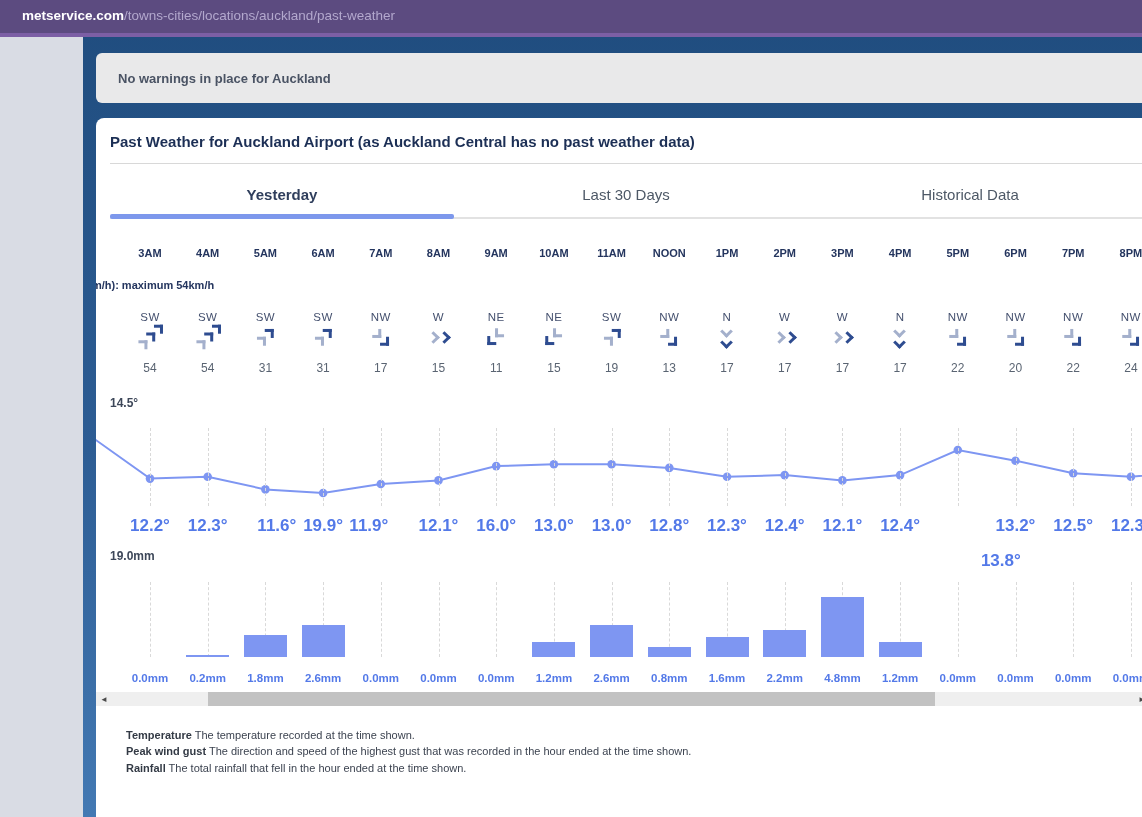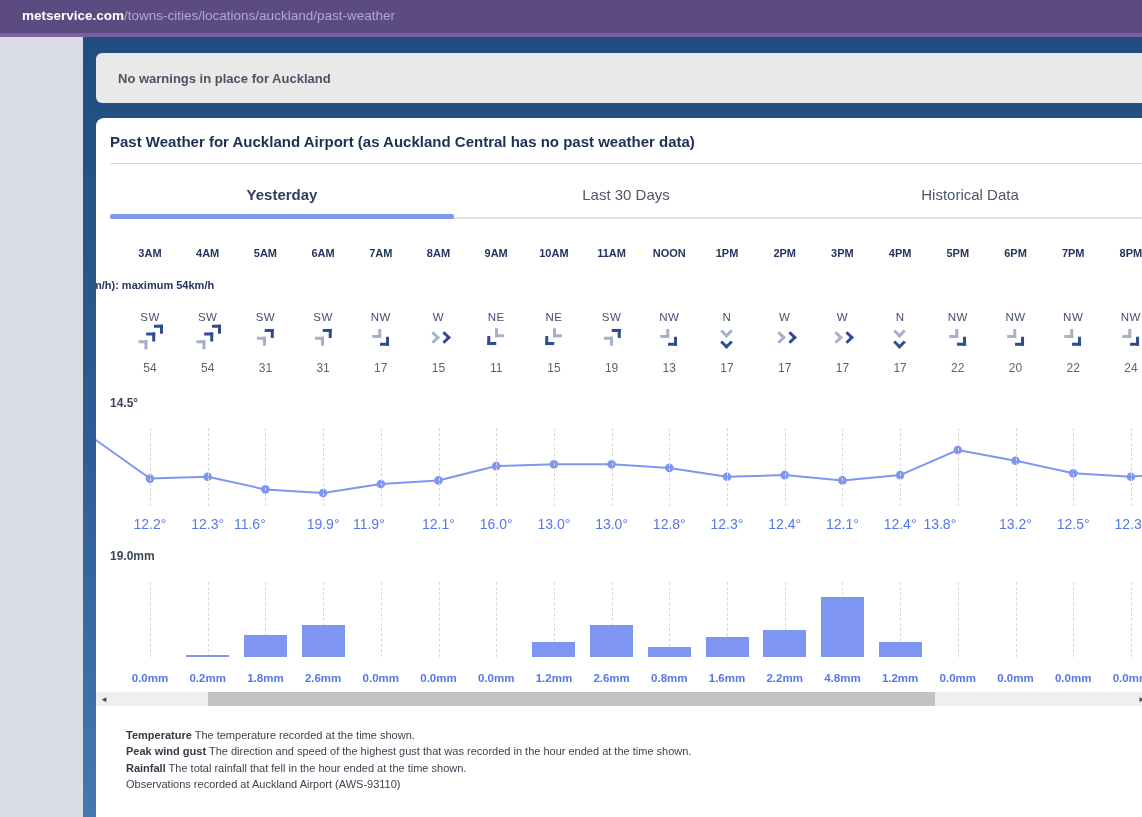--- a/index.html
+++ b/index.html
@@ -40,21 +40,21 @@
   .dir-cell{top:86px;font-size:11.5px;color:#44506e;letter-spacing:.5px;}
   .speed-cell{top:136px;font-size:12px;color:#5a6472;}
   .wind-icon{position:absolute;top:104px;width:28px;height:16px;display:flex;align-items:center;justify-content:center;gap:2px;}
   .chv{width:6px;height:6px;border-right:3px solid #2e4c90;border-bottom:3px solid #2e4c90;transform:rotate(-45deg);flex:none;}
   .chv.light{border-color:#a4b0cc;}
   .axis-max{position:absolute;left:14px;font-size:12px;font-weight:bold;color:#3d4759;}
   .grid-v{position:absolute;width:0;border-left:1px dashed #d9d9d9;}
   .grid-temp{top:203px;height:78px;}
   .grid-rain{top:357px;height:75px;}
   .temp-svg{position:absolute;left:0;top:200px;}
-  .temp-label{top:291px;font-size:14px;font-weight:normal;color:#5379e8;}
+  .temp-label{top:291px;font-size:17px;font-weight:bold;color:#5379e8;}
   .rain-bar{position:absolute;background:#7e96f2;width:43px;}
   .rain-label{top:447px;font-size:11.5px;font-weight:bold;color:#5379e8;}
   
   .hscroll{position:absolute;left:0;top:574px;width:1054px;height:14px;background:#efefef;}
   .hscroll-arrow{position:absolute;top:0;width:16px;height:14px;font-size:8px;color:#4a4a4a;display:flex;align-items:center;justify-content:center;cursor:pointer;}
   .hscroll-arrow.left{left:0;}
   .hscroll-arrow.right{right:0;}
   .hscroll-thumb{position:absolute;left:112px;top:0;width:727px;height:14px;background:#c2c2c2;cursor:grab;}
   
   .legend{position:absolute;left:30px;top:609px;font-size:11px;color:#3c4350;line-height:16.3px;}
@@ -144,21 +144,21 @@
         <div class="col-cell rain-label" style="left: 82.85px; width: 57.7px;">0.2mm</div>
         <div class="col-cell time-cell" style="left: 140.55px; width: 57.7px;">5AM</div>
         <div class="col-cell dir-cell" style="left: 140.55px; width: 57.7px;">SW</div>
         <div class="wind-icon" style="left: 155.4px; transform: rotate(-45deg);">
           <span class="chv light"></span>
           <span class="chv"></span>
         </div>
         <div class="col-cell speed-cell" style="left: 140.55px; width: 57.7px;">31</div>
         <div class="grid-v grid-temp" style="left: 169.4px;"></div>
         <div class="grid-v grid-rain" style="left: 169.4px;"></div>
-        <div class="col-cell temp-label" style="left: 125px; width: 57.7px;">11.6°</div>
+        <div class="col-cell temp-label" style="left: 152px; width: 57.7px;">11.6°</div>
         <div class="rain-bar" style="left: 147.9px; top: 409.5px; height: 22.5px;"></div>
         <div class="col-cell rain-label" style="left: 140.55px; width: 57.7px;">1.8mm</div>
         <div class="col-cell time-cell" style="left: 198.25px; width: 57.7px;">6AM</div>
         <div class="col-cell dir-cell" style="left: 198.25px; width: 57.7px;">SW</div>
         <div class="wind-icon" style="left: 213.1px; transform: rotate(-45deg);">
           <span class="chv light"></span>
           <span class="chv"></span>
         </div>
         <div class="col-cell speed-cell" style="left: 198.25px; width: 57.7px;">31</div>
         <div class="grid-v grid-temp" style="left: 227.1px;"></div>
@@ -285,21 +285,21 @@
         <div class="col-cell rain-label" style="left: 775.25px; width: 57.7px;">1.2mm</div>
         <div class="col-cell time-cell" style="left: 832.95px; width: 57.7px;">5PM</div>
         <div class="col-cell dir-cell" style="left: 832.95px; width: 57.7px;">NW</div>
         <div class="wind-icon" style="left: 847.8px; transform: rotate(45deg);">
           <span class="chv light"></span>
           <span class="chv"></span>
         </div>
         <div class="col-cell speed-cell" style="left: 832.95px; width: 57.7px;">22</div>
         <div class="grid-v grid-temp" style="left: 861.8px;"></div>
         <div class="grid-v grid-rain" style="left: 861.8px;"></div>
-        <div class="col-cell temp-label" style="left: 815px; width: 57.7px;">13.8°</div>
+        <div class="col-cell temp-label" style="left: 876px; width: 57.7px; margin-top: 35px;">13.8°</div>
         <div class="col-cell rain-label" style="left: 832.95px; width: 57.7px;">0.0mm</div>
         <div class="col-cell time-cell" style="left: 890.65px; width: 57.7px;">6PM</div>
         <div class="col-cell dir-cell" style="left: 890.65px; width: 57.7px;">NW</div>
         <div class="wind-icon" style="left: 905.5px; transform: rotate(45deg);">
           <span class="chv light"></span>
           <span class="chv"></span>
         </div>
         <div class="col-cell speed-cell" style="left: 890.65px; width: 57.7px;">20</div>
         <div class="grid-v grid-temp" style="left: 919.5px;"></div>
         <div class="grid-v grid-rain" style="left: 919.5px;"></div>
@@ -333,15 +333,14 @@
   <div class="hscroll">
     <div class="hscroll-arrow left">◄</div>
     <div class="hscroll-thumb"></div>
     <div class="hscroll-arrow right">►</div>
   </div>
 
   <div class="legend">
     <div><b>Temperature</b> <span>The temperature recorded at the time shown.</span></div>
     <div><b>Peak wind gust</b> <span>The direction and speed of the highest gust that was recorded in the hour ended at the time shown.</span></div>
     <div><b>Rainfall</b> <span>The total rainfall that fell in the hour ended at the time shown.</span></div>
-    <div>Observations recorded at Auckland Airport (AWS-93110)</div>
   </div>
 </div>
 
 </body></html>

